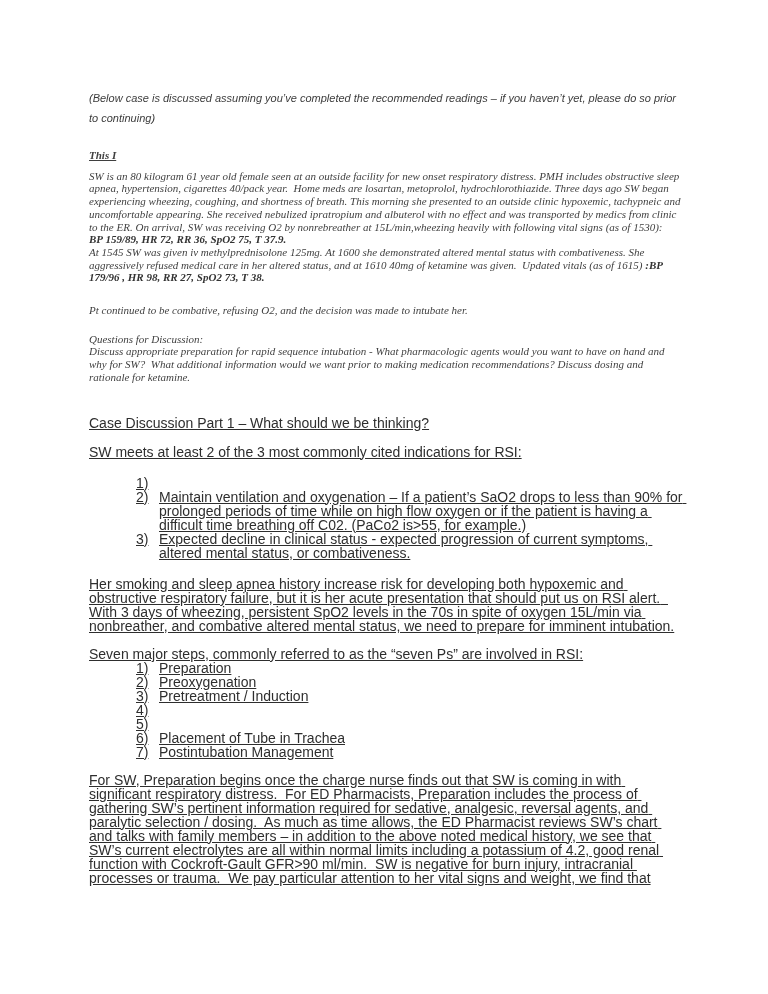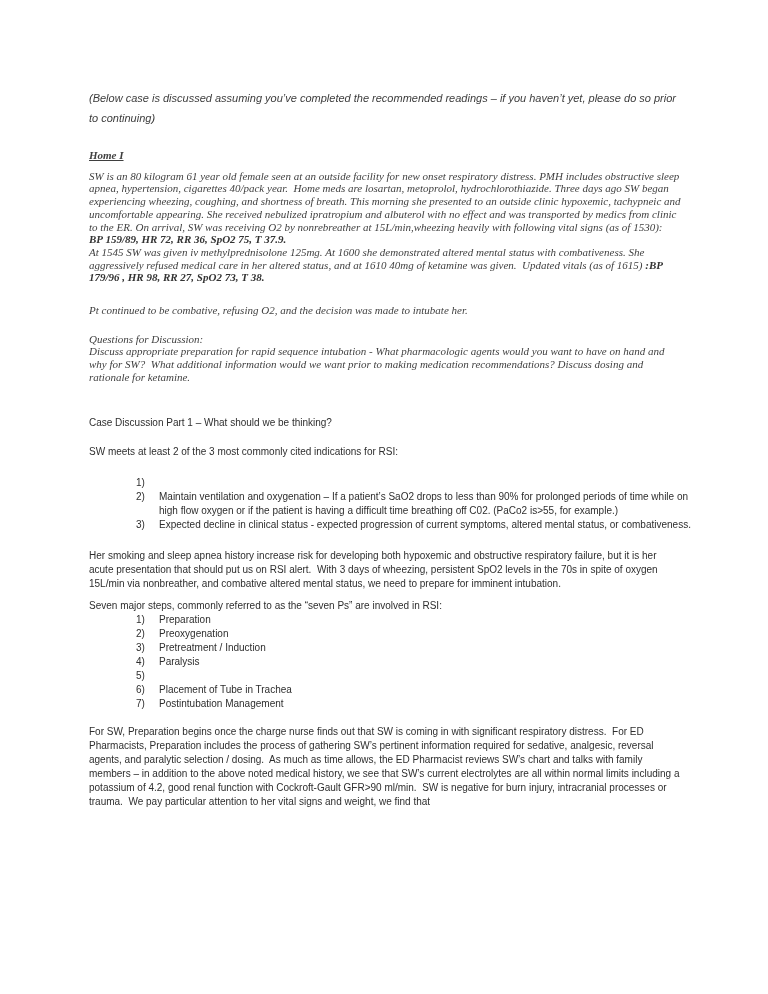--- a/index.html
+++ b/index.html
@@ -44,45 +44,46 @@
     text-decoration: underline;
     margin-bottom: 8px;
   }
   .part1-para { margin-bottom: 20px; }
   .vitals { font-weight: bold; color: #333333; }
   .pt-line { margin-bottom: 16px; }
   .questions { margin-bottom: 32px; }
 
   .sans {
     font-family: "Liberation Sans", sans-serif;
-    font-size: 10px;
+    font-size: 14px;
     line-height: 14px;
     color: #2e2e2e;
+    text-decoration: underline;
   }
   .case-heading { margin-bottom: 15px; }
   .list-intro { margin-bottom: 17px; }
   .num-list { margin-right: -10px; }
   .num-list.gap-after { margin-bottom: 17px; }
   .num-list.gap-after-sm { margin-bottom: 14px; }
   .li { display: flex; align-items: flex-start; padding-left: 47px; }
   .li .num { flex: 0 0 23px; }
   .li .li-text { flex: 1 1 auto; }
-  .smoking-para { margin-bottom: 8px; }
+  .smoking-para { margin-bottom: 14px; }
   .seven-intro { margin-bottom: 0; }
   .prep-para { margin-bottom: 0; }
 </style>
 </head>
 <body>
 
 <div class="doc">
 
 
   <div class="intro pre">(Below case is discussed assuming you’ve completed the recommended readings – if you haven’t yet, please do so prior to continuing)</div>
 
-  <div class="serif part-heading">Home I</div>
+  <div class="serif part-heading">This I</div>
 
   <div class="serif part1-para pre"><span>SW is an 80 kilogram 61 year old female seen at an outside facility for new onset respiratory distress. PMH includes obstructive sleep apnea, hypertension, cigarettes 40/pack year.  Home meds are losartan, metoprolol, hydrochlorothiazide. Three days ago SW began experiencing wheezing, coughing, and shortness of breath. This morning she presented to an outside clinic hypoxemic, tachypneic and uncomfortable appearing. She received nebulized ipratropium and albuterol with no effect and was transported by medics from clinic to the ER. On arrival, SW was receiving O2 by nonrebreather at 15L/min,wheezing heavily with following vital signs (as of 1530):   </span><span class="vitals">BP 159/89, HR 72, RR 36, SpO2 75, T 37.9.</span><span>
 At 1545 SW was given iv methylprednisolone 125mg. At 1600 she demonstrated altered mental status with combativeness. She aggressively refused medical care in her altered status, and at 1610 40mg of ketamine was given.  Updated vitals (as of 1615) </span><span class="vitals">:BP 179/96 , HR 98, RR 27, SpO2 73, T 38.</span></div>
 
   <div class="serif pt-line pre">Pt continued to be combative, refusing O2, and the decision was made to intubate her.</div>
 
   <div class="serif questions pre">Questions for Discussion:
 Discuss appropriate preparation for rapid sequence intubation - What pharmacologic agents would you want to have on hand and why for SW?  What additional information would we want prior to making medication recommendations? Discuss dosing and rationale for ketamine.</div>
 
   <div class="sans case-heading pre">Case Discussion Part 1 – What should we be thinking?</div>
@@ -115,21 +116,20 @@
     <div class="li">
       <span class="num">2)</span>
       <span class="li-text">Preoxygenation</span>
     </div>
     <div class="li">
       <span class="num">3)</span>
       <span class="li-text">Pretreatment / Induction</span>
     </div>
     <div class="li">
       <span class="num">4)</span>
-      <span class="li-text">Paralysis</span>
     </div>
     <div class="li">
       <span class="num">5)</span>
     </div>
     <div class="li">
       <span class="num">6)</span>
       <span class="li-text">Placement of Tube in Trachea</span>
     </div>
     <div class="li">
       <span class="num">7)</span>

